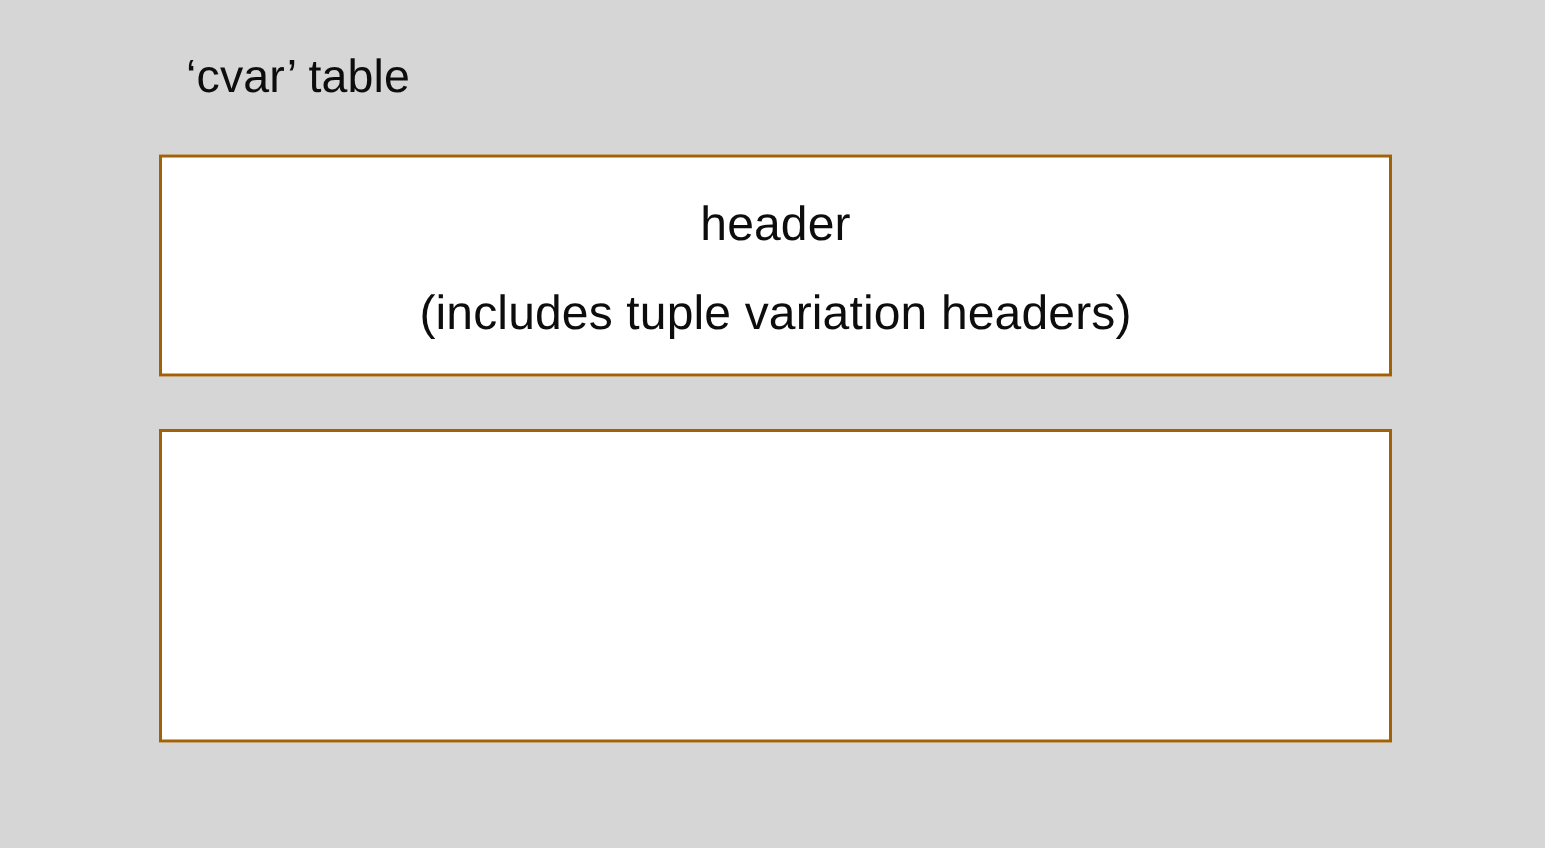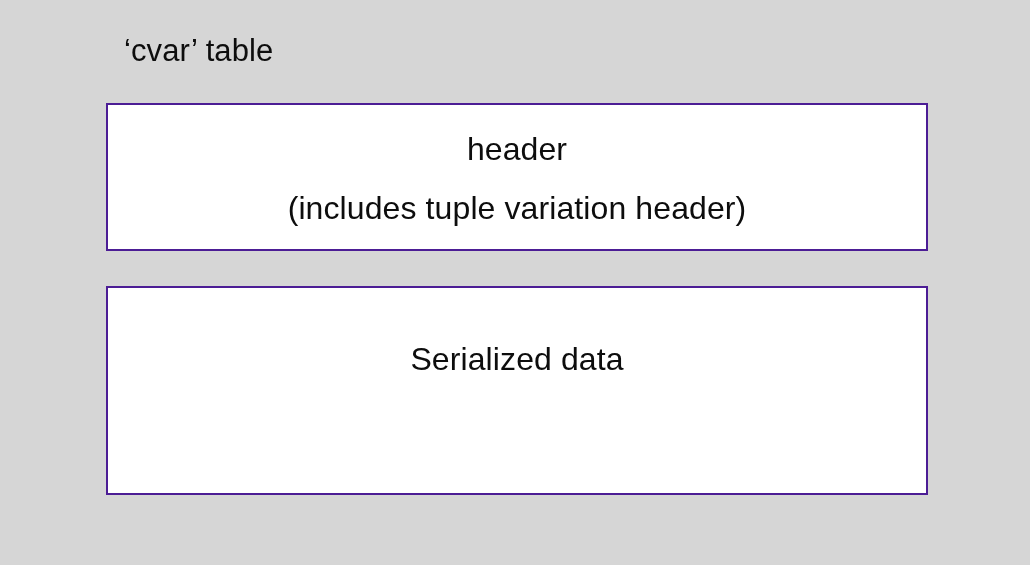--- a/index.html
+++ b/index.html
@@ -33,21 +33,21 @@
     line-height: 40px;
     letter-spacing: 0.1px;
     color: #0d0d0d;
     white-space: nowrap;
   }
 
   .block {
     position: absolute;
     box-sizing: border-box;
     background: #ffffff;
-    border: 2px solid #4c1d95;
+    border: 2px solid #a16207;
     text-align: center;
   }
 
   .block-header {
     left: 106px;
     top: 103px;
     width: 822px;
     height: 148px;
   }
 
@@ -83,23 +83,22 @@
 </head>
 <body>
 
 <div class="slide">
 
   <div class="diagram-title">‘cvar’ table</div>
 
   <div class="block block-header">
     <div class="block-lines">
       <div class="block-text">header</div>
-      <div class="block-text">(includes tuple variation header)</div>
+      <div class="block-text">(includes tuple variation headers)</div>
     </div>
   </div>
 
   <div class="block block-data">
     <div class="block-lines">
-      <div class="block-text">Serialized data</div>
     </div>
   </div>
 
 </div>
 
 </body></html>

